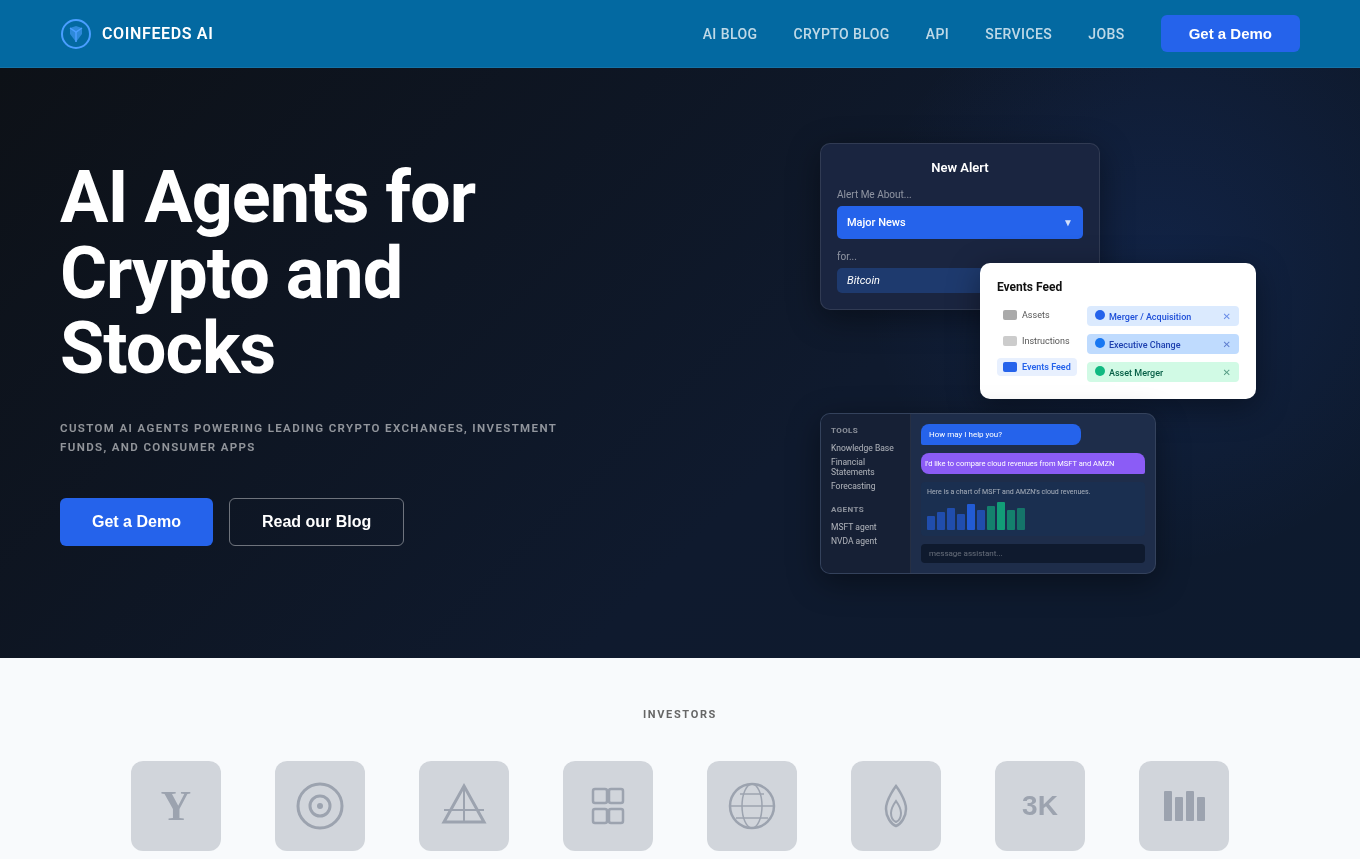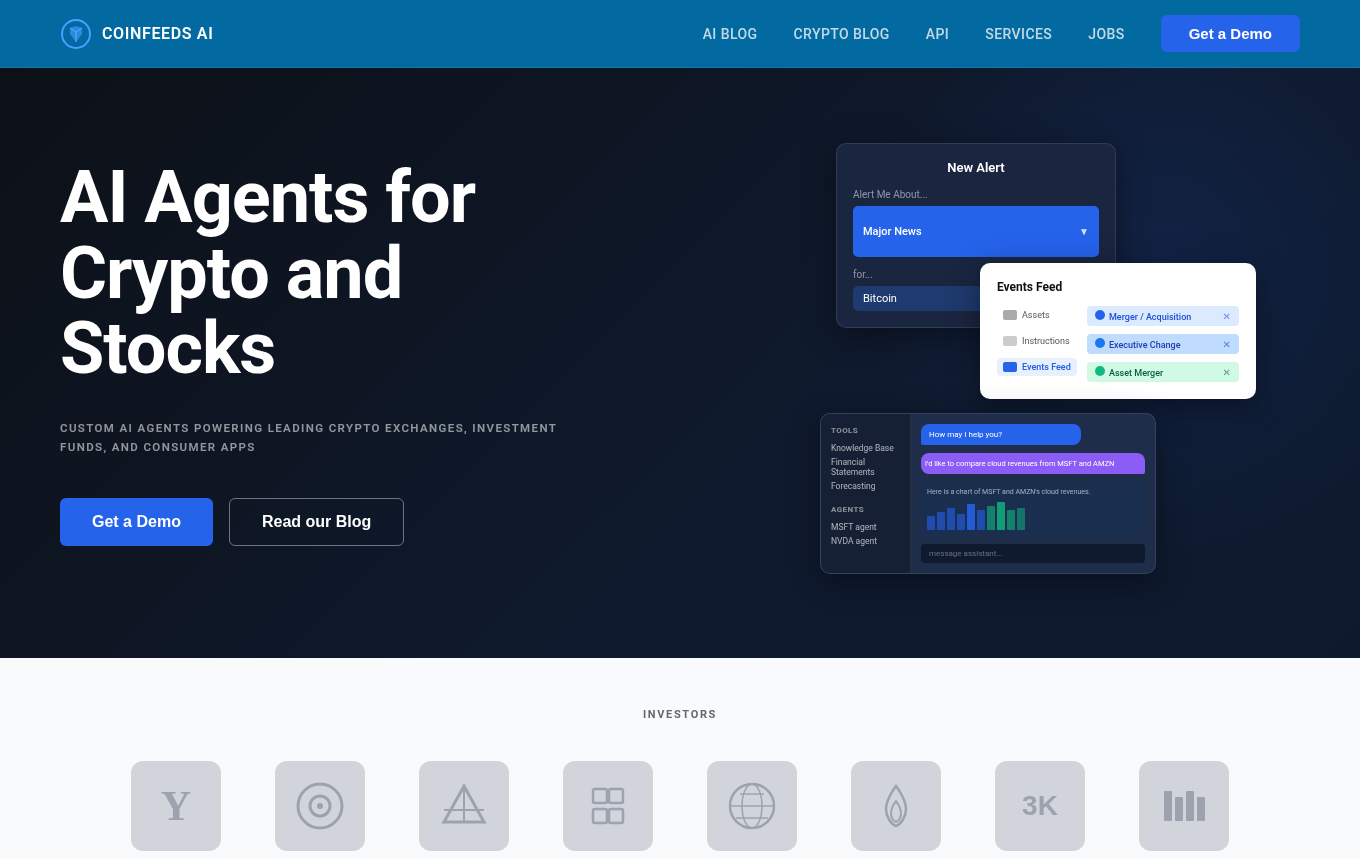--- a/index.html
+++ b/index.html
@@ -154,42 +154,42 @@
       background: #1a2540;
       border-radius: 10px;
       border: 1px solid rgba(255,255,255,0.1);
       padding: 16px;
       box-shadow: 0 8px 32px rgba(0,0,0,0.4);
     }
 
     .alert-card {
       width: 280px;
       top: 0;
-      left: 16px;
+      left: 0;
       z-index: 2;
     }
 
     .alert-card-title {
       font-size: 13px;
       font-weight: 600;
       color: #fff;
       text-align: center;
       margin-bottom: 14px;
     }
 
     .alert-label {
       font-size: 10px;
       color: rgba(255,255,255,0.5);
       margin-bottom: 6px;
     }
 
     .alert-dropdown {
       background: #2563eb;
       border-radius: 5px;
-      padding: 19px 10px;
+      padding: 10px 10px;
       display: flex;
       align-items: center;
       justify-content: space-between;
       margin-bottom: 12px;
     }
 
     .alert-dropdown span {
       font-size: 11px;
       color: #fff;
       font-weight: 500;
@@ -200,20 +200,21 @@
       color: rgba(255,255,255,0.8);
     }
 
     .alert-dropdown2 {
       background: #1e3a6e;
       border-radius: 5px;
       padding: 6px 10px;
       display: flex;
       align-items: flex-end;
       justify-content: space-between;
+      font-style: italic;
     }
 
     .alert-dropdown2 span {
       font-size: 11px;
       color: #fff;
     }
 
     
     .events-card {
       width: 276px;

